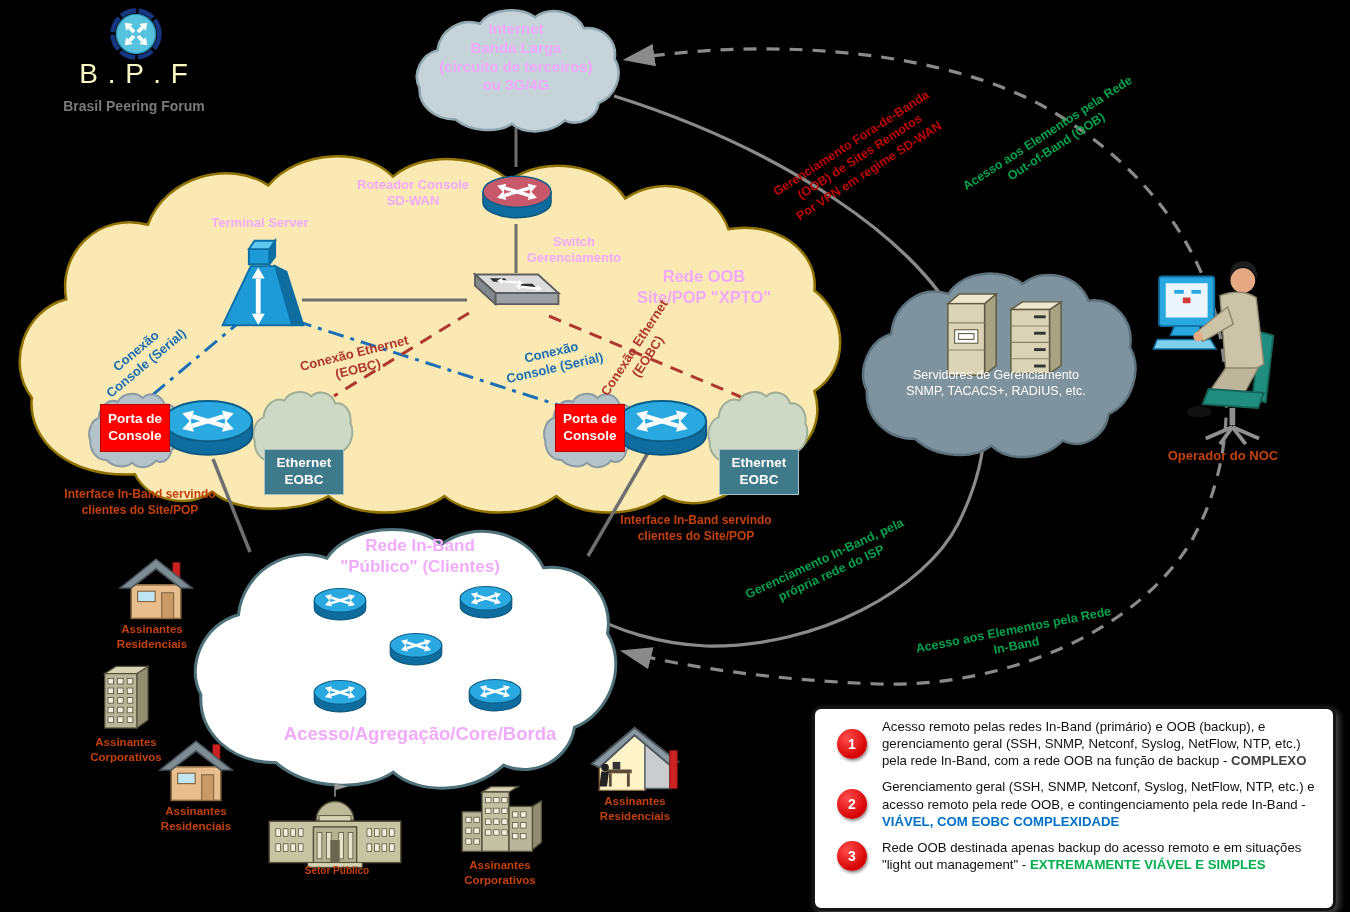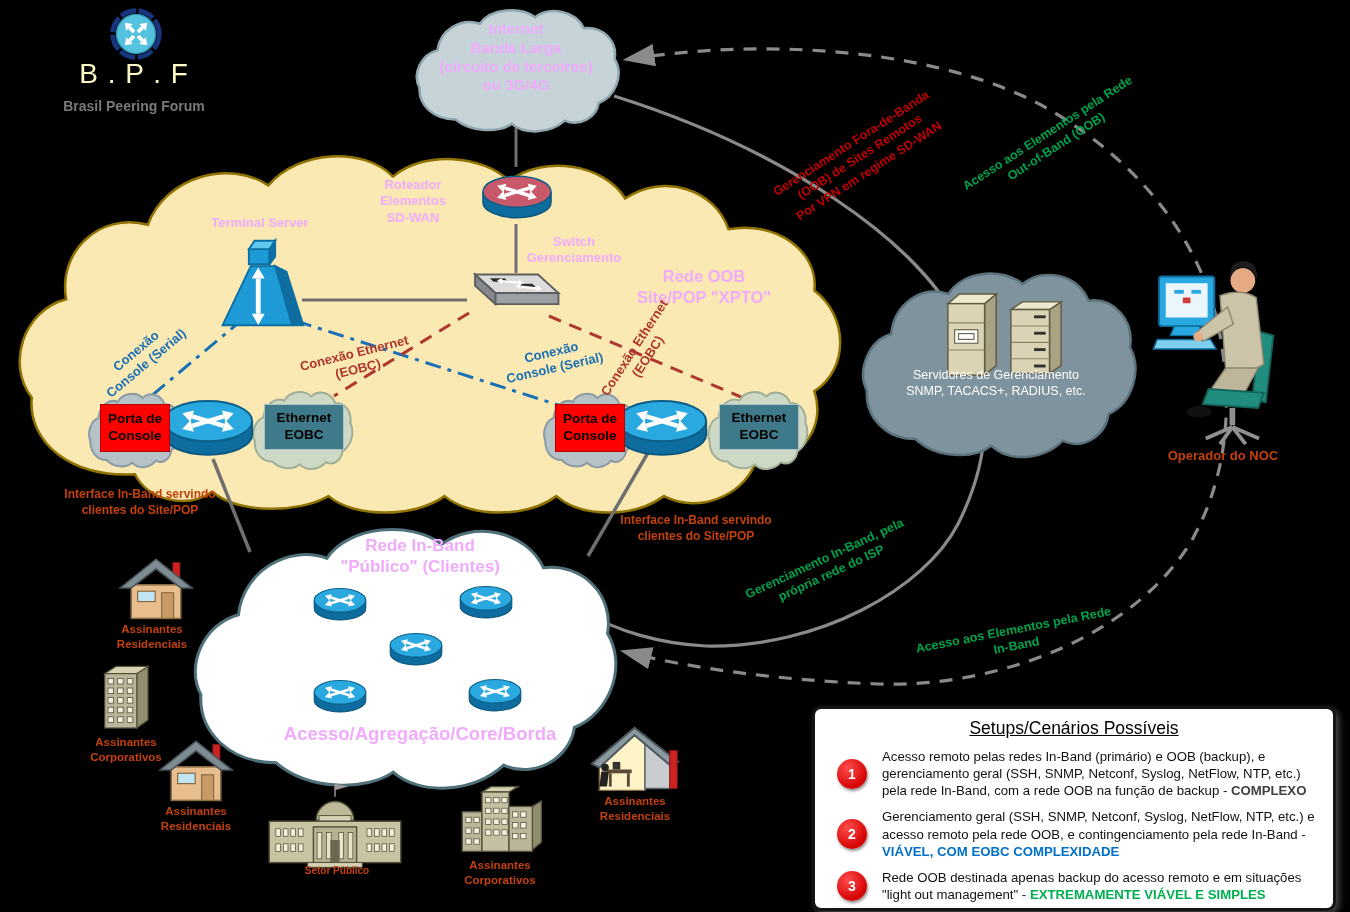--- a/index.html
+++ b/index.html
@@ -9,24 +9,24 @@
   .lbl{position:absolute;white-space:pre-line;text-align:center;color:#f0abfc;
        font-weight:600;line-height:1.25;font-size:13px;}
   .ctr{transform:translate(-50%,-50%);}
   .white{color:#fff;font-weight:500;}
   .ghost{color:#c2410c;font-size:12px;font-weight:700;line-height:1.3;}
   .conn-blue{color:#1B6FB5;font-weight:700;font-size:13px;line-height:1.2;}
   .conn-red{color:#AE372E;font-weight:700;font-size:13px;line-height:1.2;}
   .flow-green{color:#00A14B;font-weight:700;font-size:12.5px;line-height:1.3;}
   .flow-red{color:#C00000;font-weight:700;font-size:12.5px;line-height:1.3;}
   .badge{position:absolute;display:flex;align-items:center;justify-content:center;
-         text-align:center;color:#000000;font-weight:700;font-size:13.5px;line-height:1.25;
+         text-align:center;color:#ffffff;font-weight:700;font-size:13.5px;line-height:1.25;
          white-space:pre-line;}
   .badge-red{background:#FF0000;border:1.5px solid #B30000;}
-  .badge-teal{background:#3E7A8A;border:1.5px solid #A9C2C6;}
+  .badge-teal{background:#3E7A8A;border:1.5px solid #A9C2C6;margin-top:45px;}
   .panel{position:absolute;left:812px;top:706px;width:518px;height:199px;background:#fff;
          border:3px solid #141414;border-radius:9px;box-shadow:3px 3px 7px #4a4a4a;}
   .panel-title{text-align:center;margin-top:9px;font-size:17.5px;font-weight:500;
                text-decoration:underline;color:#000;}
   .setup-item{display:flex;align-items:center;gap:15px;padding:0 14px 0 22px;margin-top:9px;}
   .num{flex:0 0 30px;width:30px;height:30px;border-radius:50%;color:#fff;font-weight:700;
        font-size:14px;display:flex;align-items:center;justify-content:center;
        background:radial-gradient(circle at 35% 30%,#FF4B4B,#D40000 72%);
        box-shadow:1px 2px 3px rgba(0,0,0,.45);}
   .itxt{margin:0;font-size:13.2px;line-height:1.3;color:#111;font-weight:500;}
@@ -357,21 +357,21 @@
   <div class="bpf-acronym">B . P . F</div>
   <div class="bpf-sub">Brasil Peering Forum</div>
 
   <div class="lbl" style="left:412px;top:20px;width:208px;font-size:15px;">Internet
 Banda Larga
 (circuito de terceiros)
 ou 3G/4G</div>
   <div class="lbl" style="left:618px;top:266px;width:172px;font-size:16.5px;font-weight:700;">Rede OOB
 Site/POP "XPTO"</div>
   <div class="lbl" style="left:196px;top:215px;width:128px;">Terminal Server</div>
-  <div class="lbl" style="left:352px;top:177px;width:122px;">Roteador Elementos
+  <div class="lbl" style="left:352px;top:177px;width:122px;">Roteador Console
 SD-WAN</div>
   <div class="lbl" style="left:520px;top:234px;width:108px;">Switch
 Gerenciamento</div>
   <div class="lbl conn-blue ctr" style="left:141px;top:357px;width:140px;transform:translate(-50%,-50%) rotate(-40deg);">Conexão
 Console (Serial)</div>
   <div class="lbl conn-red ctr" style="left:356px;top:361px;width:160px;transform:translate(-50%,-50%) rotate(-14deg);">Conexão Ethernet
 (EOBC)</div>
   <div class="lbl conn-blue ctr" style="left:553px;top:360px;width:140px;transform:translate(-50%,-50%) rotate(-13deg);">Conexão
 Console (Serial)</div>
   <div class="lbl conn-red ctr" style="left:641px;top:352px;width:150px;transform:translate(-50%,-50%) rotate(-57deg);">Conexão Ethernet
@@ -403,21 +403,20 @@
 Corporativos</div>
   <div class="lbl ghost" style="left:146px;top:804px;width:100px;font-size:11.5px;">Assinantes
 Residenciais</div>
   <div class="lbl ghost" style="left:281px;top:864px;width:112px;font-size:10px;">Setor Público</div>
   <div class="lbl ghost" style="left:450px;top:858px;width:100px;font-size:11.5px;">Assinantes
 Corporativos</div>
   <div class="lbl ghost" style="left:585px;top:794px;width:100px;font-size:11.5px;">Assinantes
 Residenciais</div>
 
   <div class="panel">
-    <div class="panel-title">Setups/Cenários Possíveis</div>
     <div class="setup-item">
       <div class="num">1</div>
       <p class="itxt"><span>Acesso remoto pelas redes In-Band (primário) e OOB (backup), e gerenciamento geral (SSH, SNMP, Netconf, Syslog, NetFlow, NTP, etc.) pela rede In-Band, com a rede OOB na função de backup - </span><span class="hl hl0">COMPLEXO</span></p>
     </div>
     <div class="setup-item">
       <div class="num">2</div>
       <p class="itxt"><span>Gerenciamento geral (SSH, SNMP, Netconf, Syslog, NetFlow, NTP, etc.) e acesso remoto pela rede OOB, e contingenciamento pela rede In-Band - </span><span class="hl hl1">VIÁVEL, COM EOBC COMPLEXIDADE</span></p>
     </div>
     <div class="setup-item">
       <div class="num">3</div>

